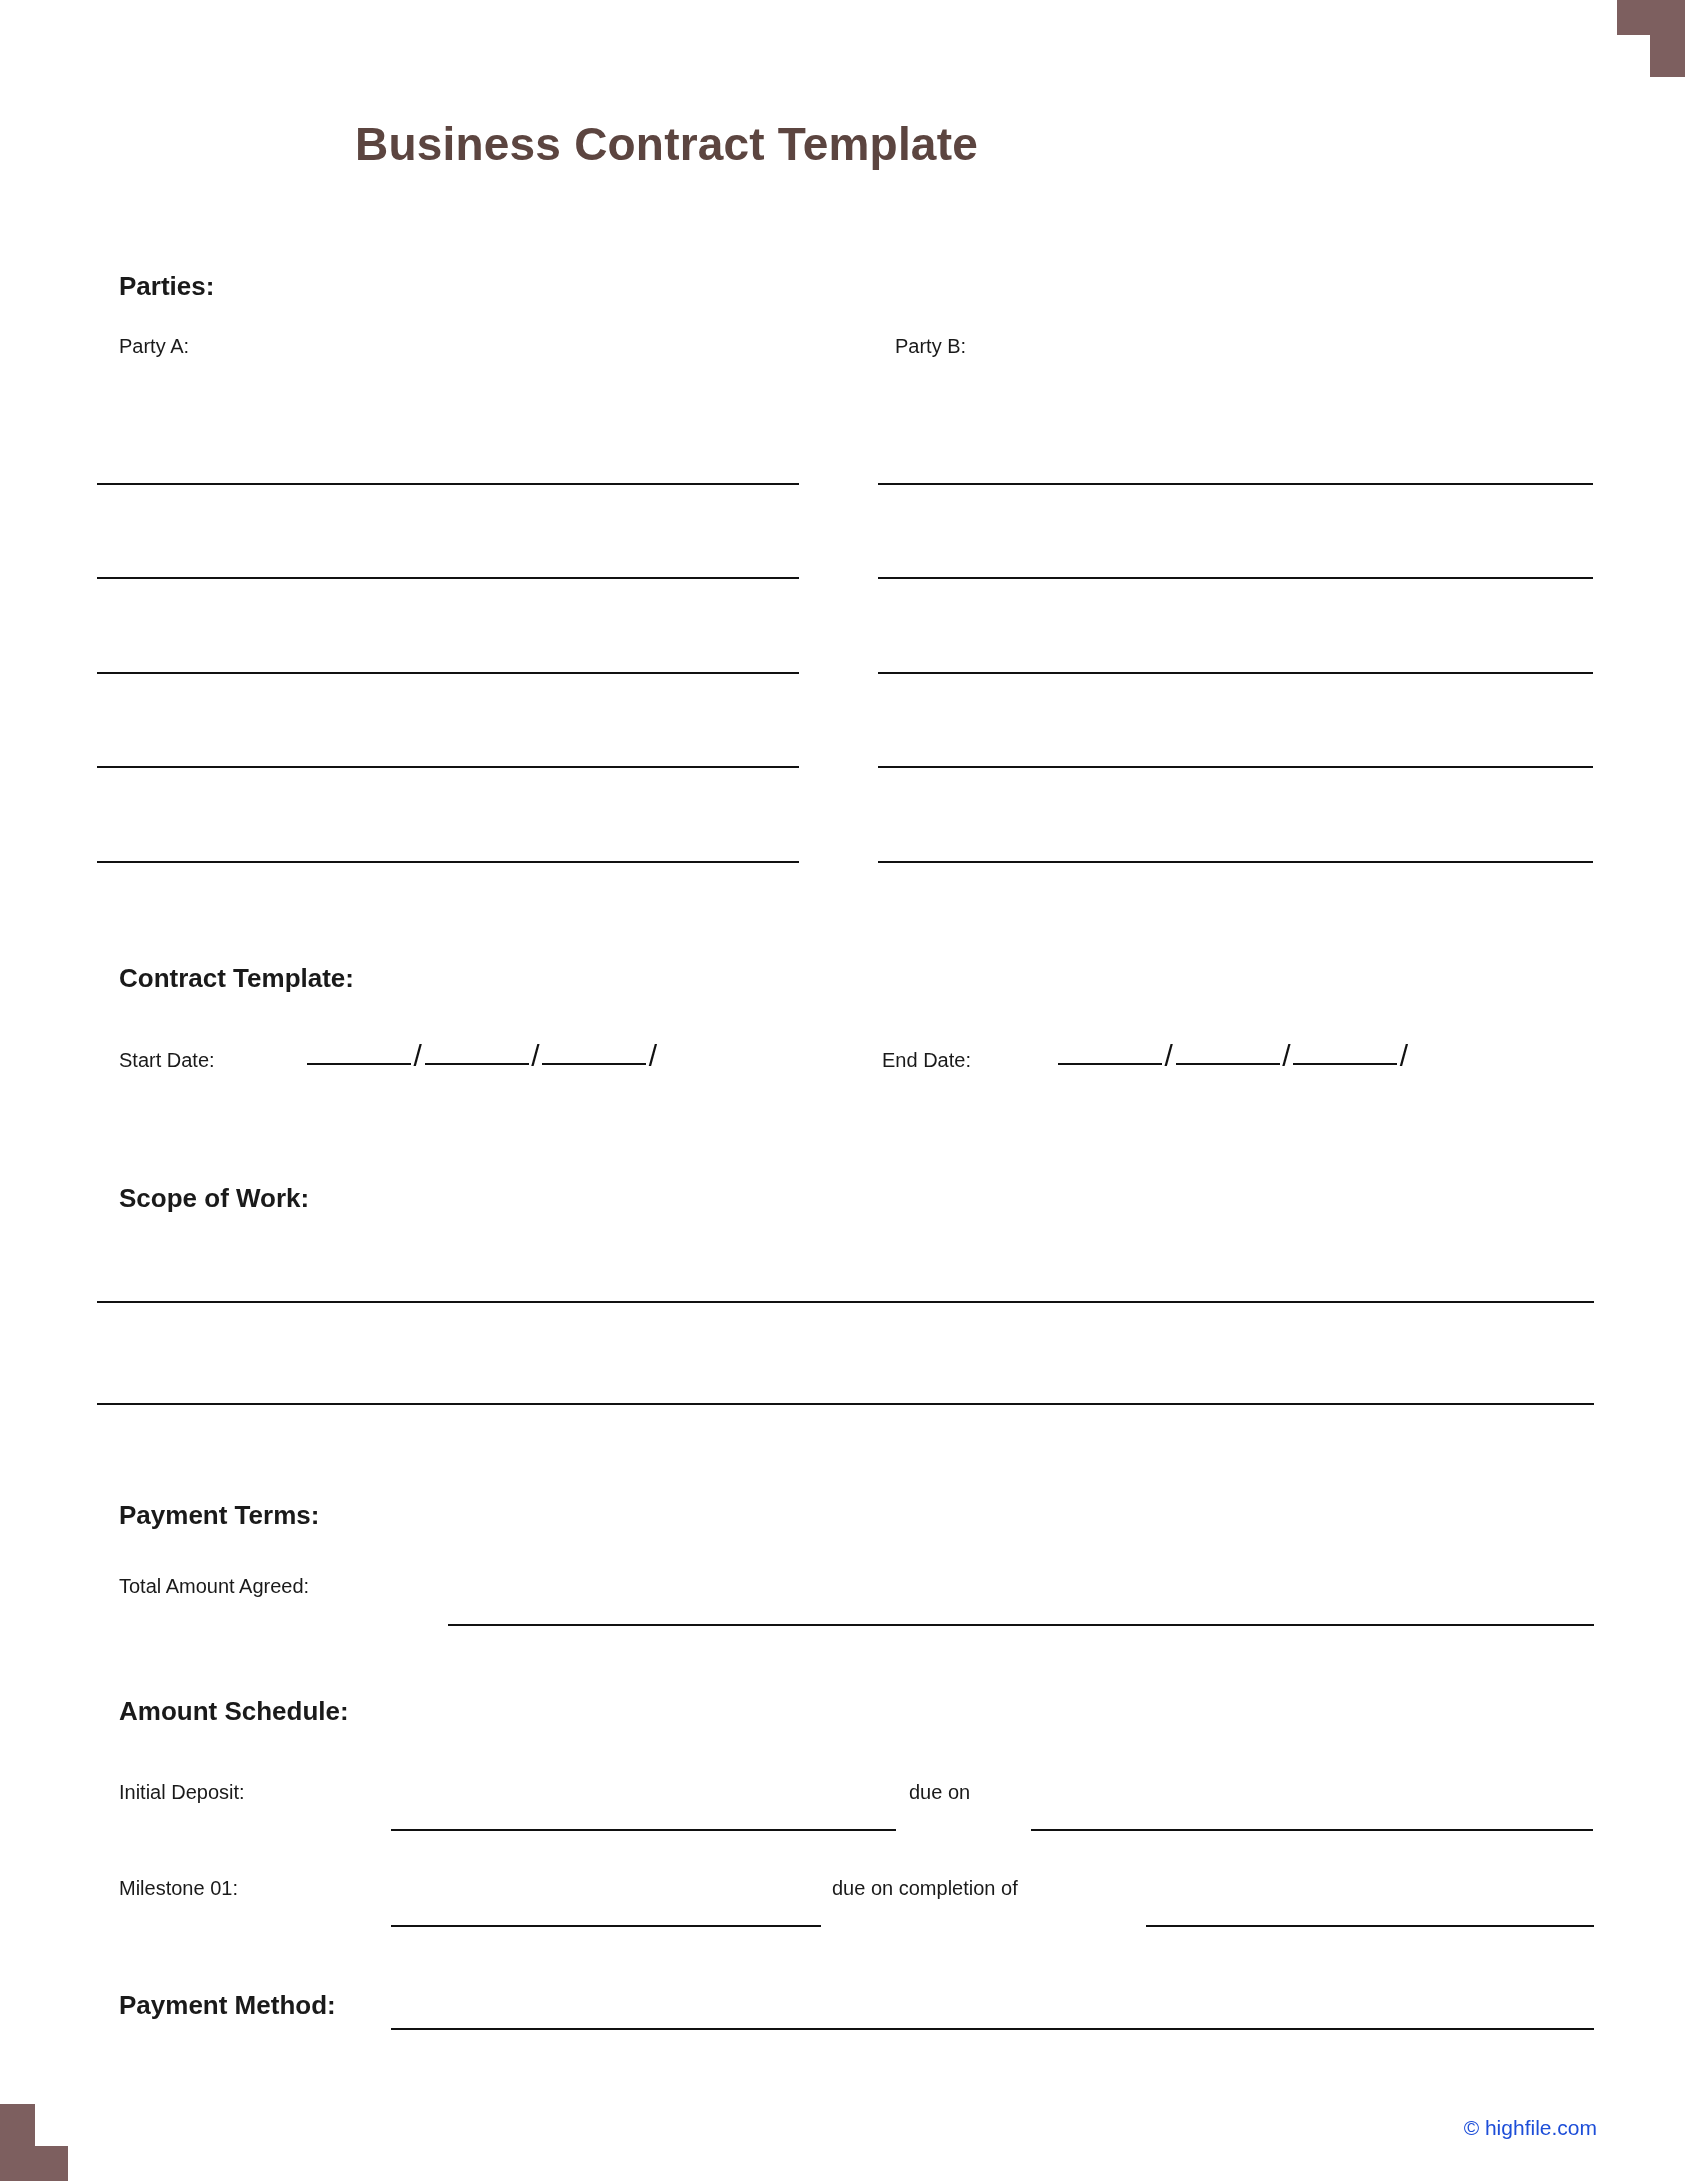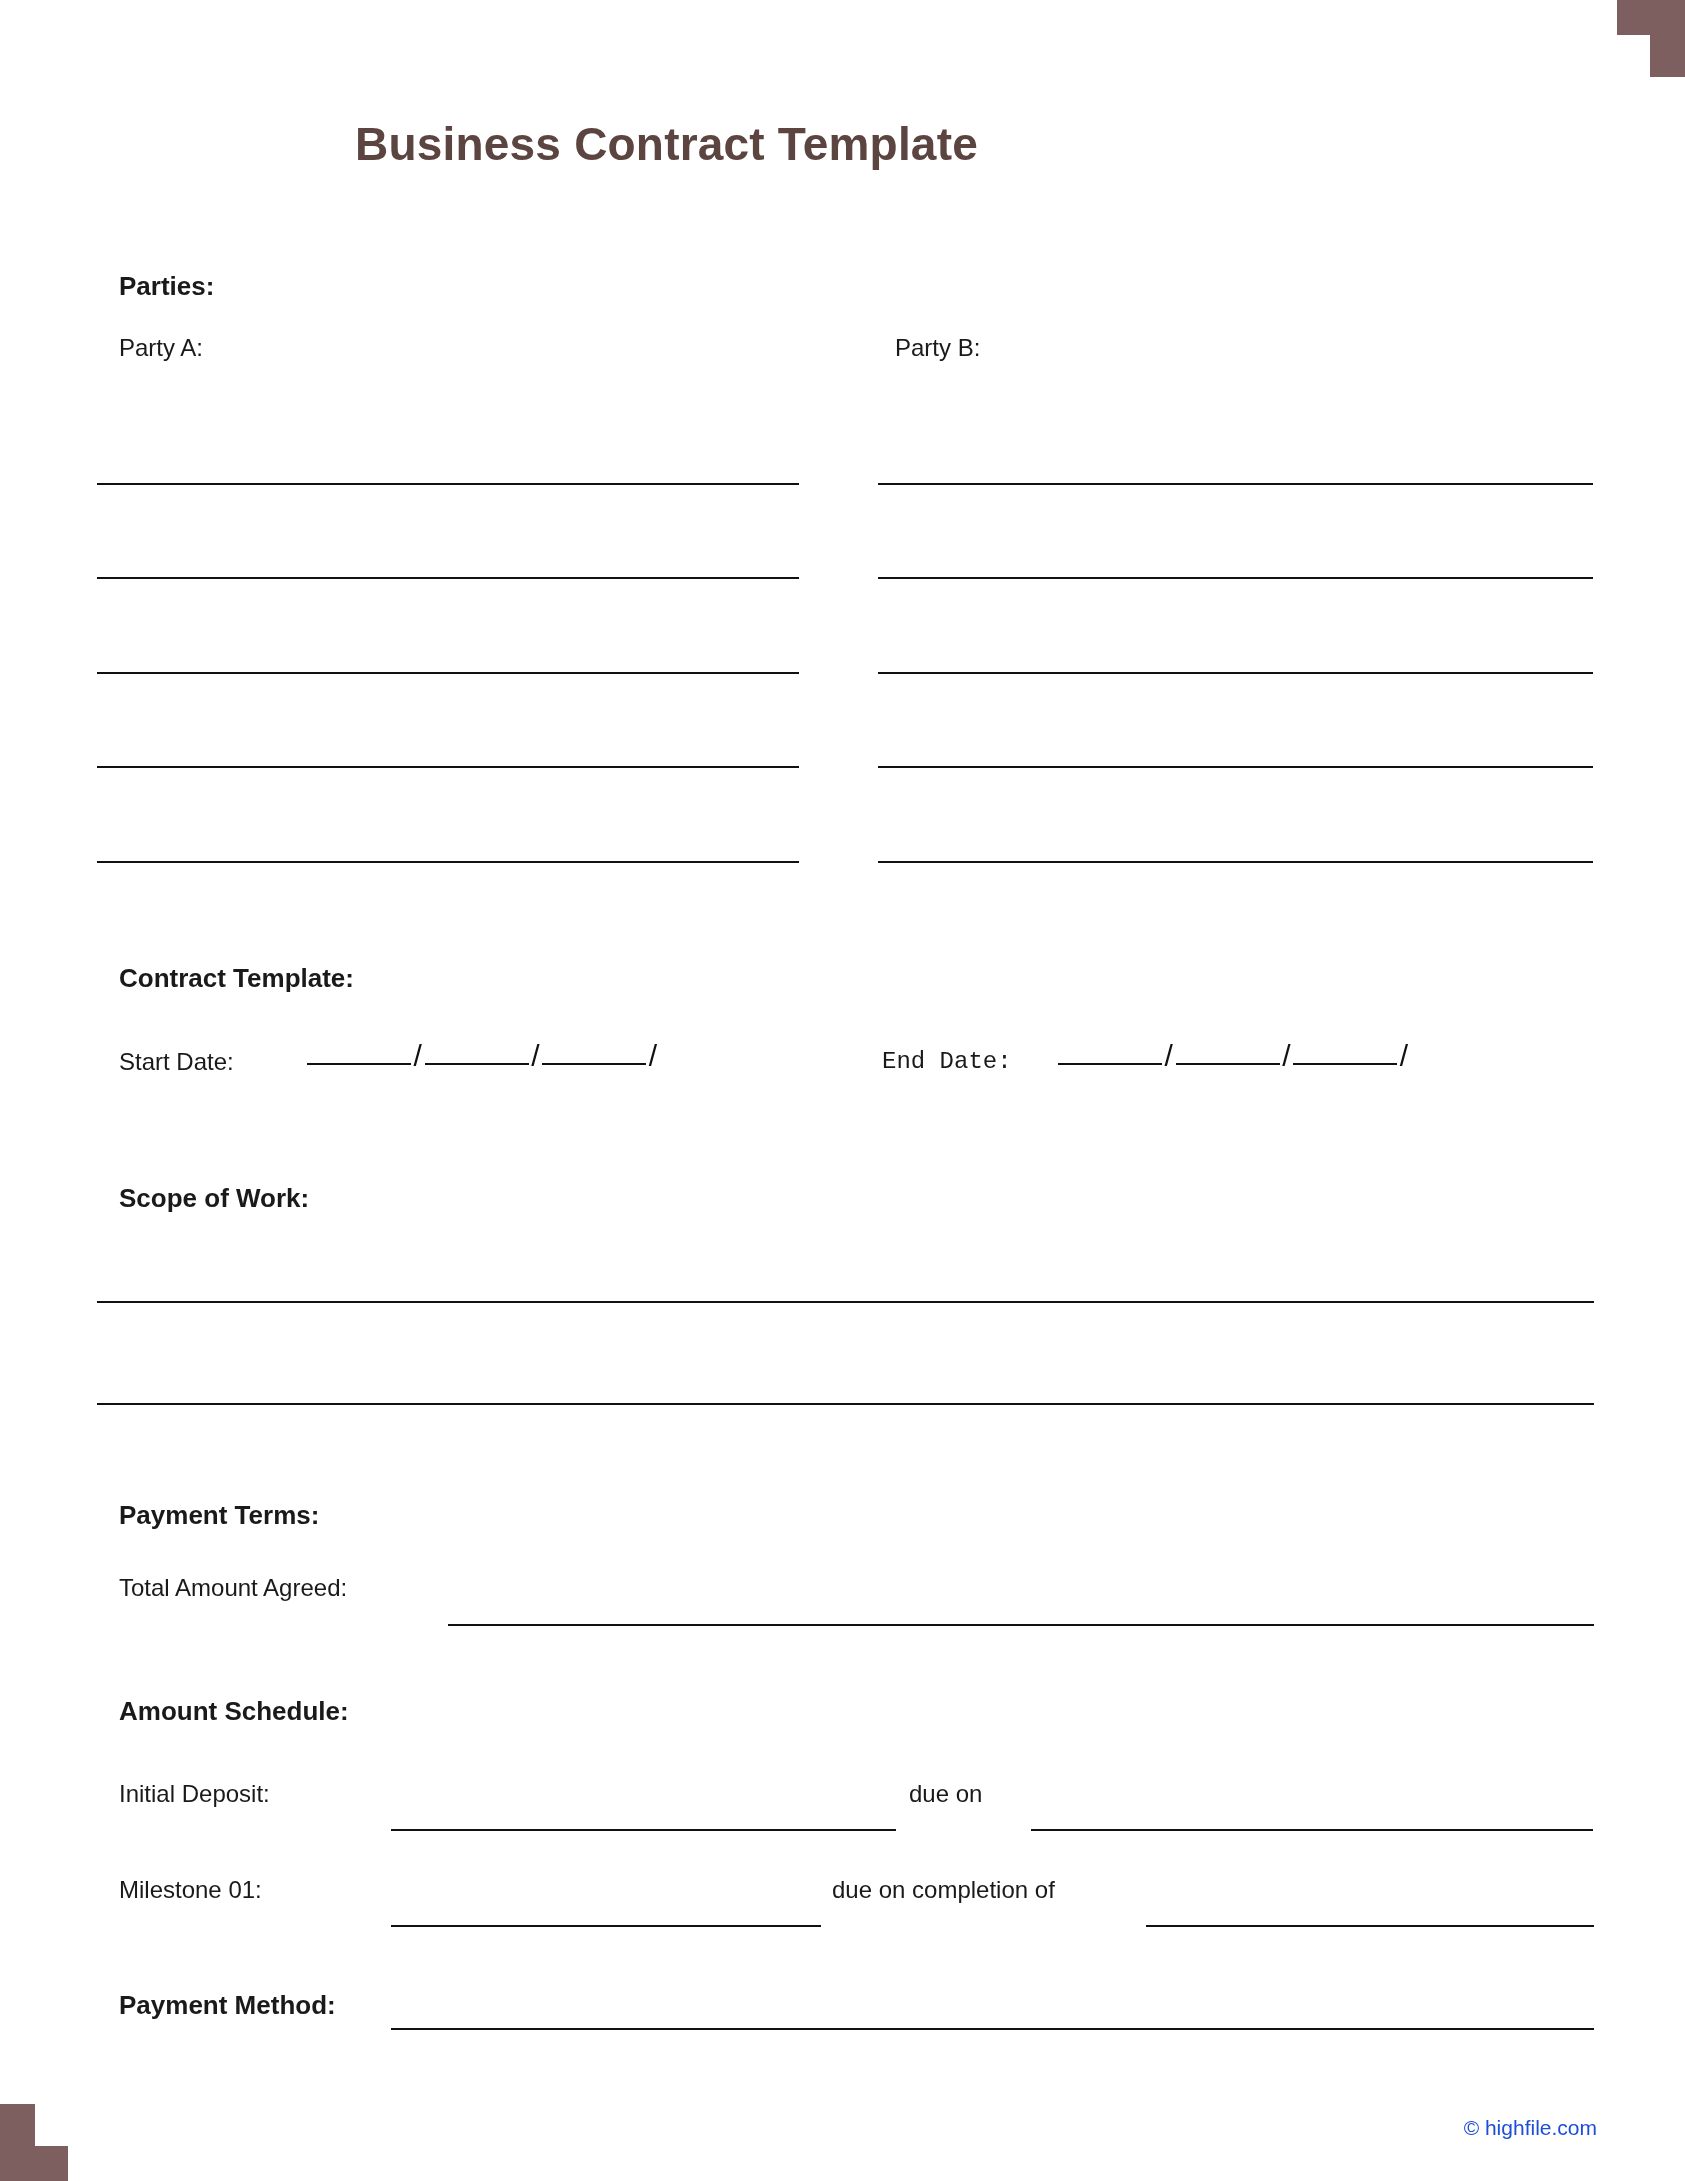--- a/index.html
+++ b/index.html
@@ -50,21 +50,21 @@
     text-align: center;
     font-size: 46px;
     font-weight: bold;
     color: #5c4540;
     letter-spacing: 0.2px;
   }
 
   
   .t {
     position: absolute;
-    font-size: 24px;
+    font-size: 20px;
     color: #1a1a1a;
     white-space: nowrap;
     line-height: 1;
   }
   .t.bold {
     font-weight: bold;
     font-size: 26px;
     margin-top: 20px;
   }
 
@@ -146,21 +146,21 @@
 
   <div class="datefield" style="top:1040px; left:307px;">
     <span class="seg" style="width:104px;"></span>
     <span class="slash">/</span>
     <span class="seg" style="width:104px;"></span>
     <span class="slash">/</span>
     <span class="seg" style="width:104px;"></span>
     <span class="slash">/</span>
   </div>
 
-  <div class="t" style="top:1050px; left:882px;font-family:Liberation Mono, monospace;">End Date:</div>
+  <div class="t" style="top:1050px; left:882px;">End Date:</div>
 
   <div class="datefield" style="top:1040px; left:1058px;">
     <span class="seg" style="width:104px;"></span>
     <span class="slash">/</span>
     <span class="seg" style="width:104px;"></span>
     <span class="slash">/</span>
     <span class="seg" style="width:104px;"></span>
     <span class="slash">/</span>
   </div>
 

